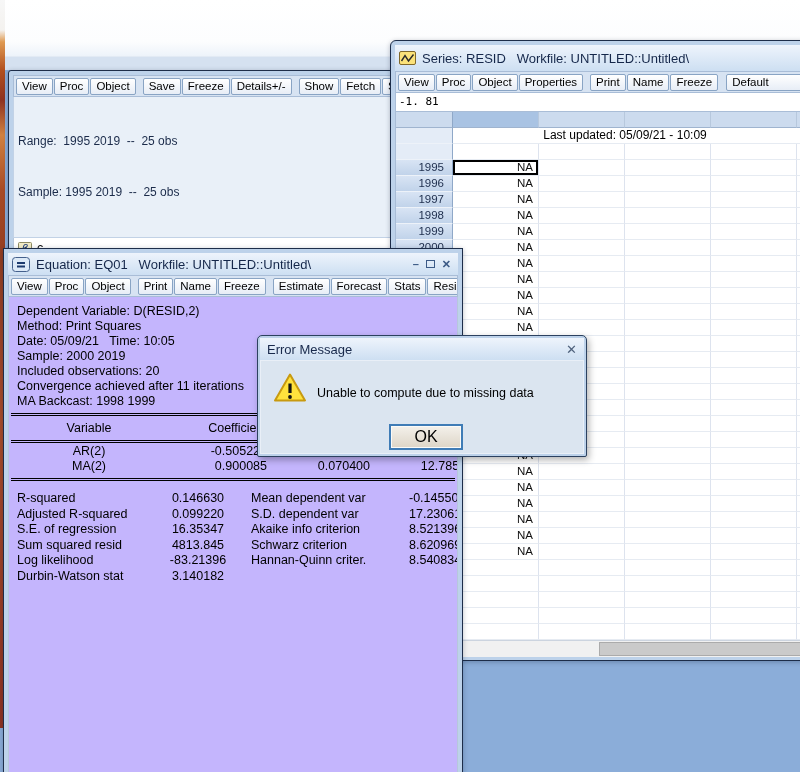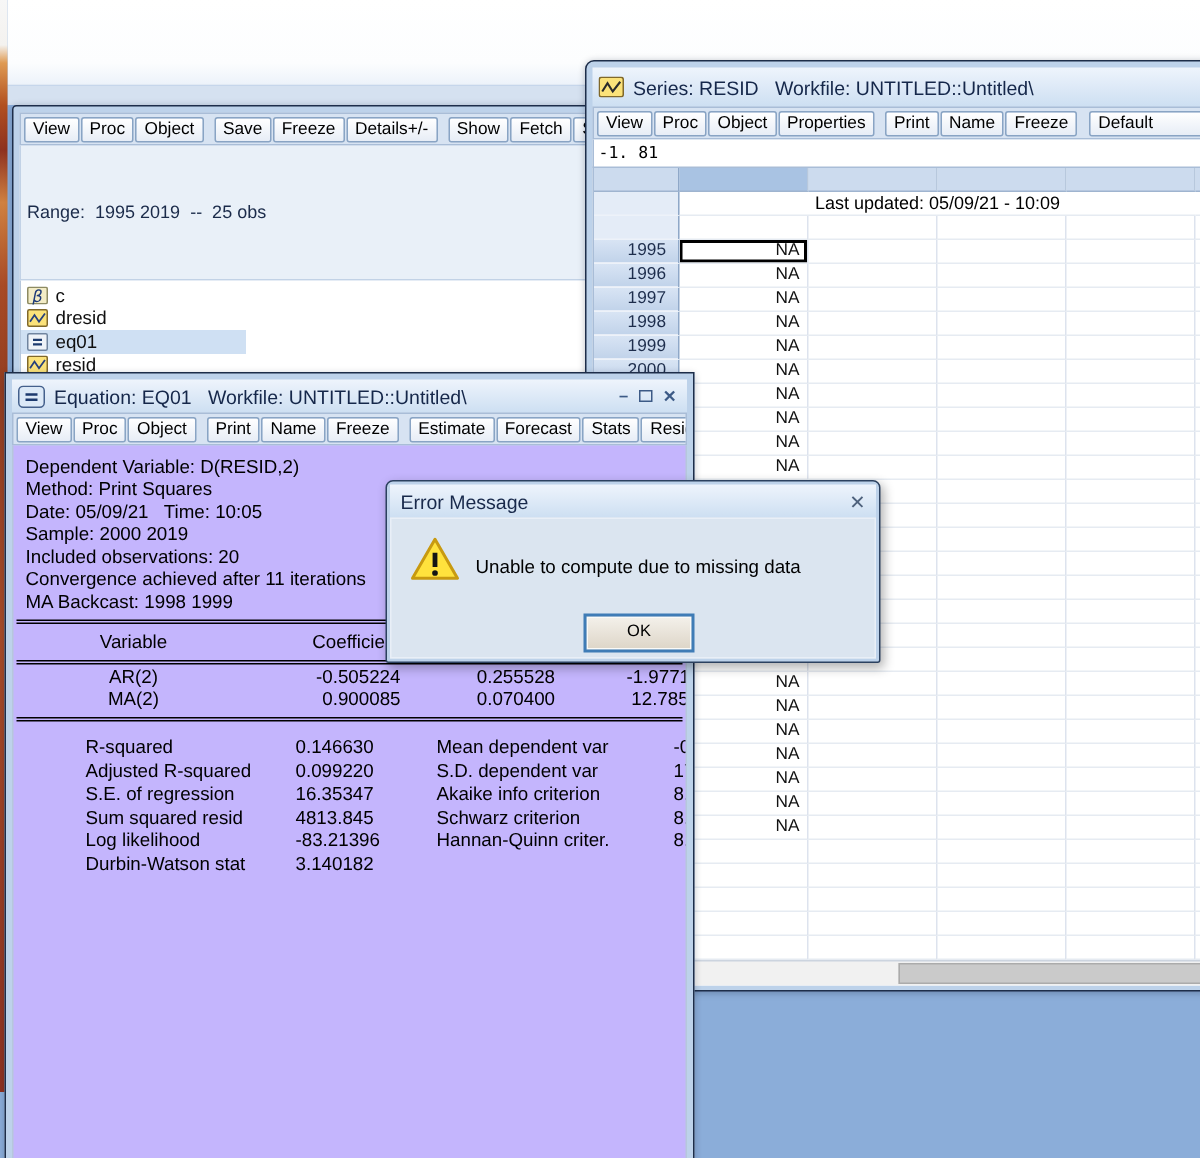--- a/index.html
+++ b/index.html
@@ -71,36 +71,36 @@
     font-size:12.5px; overflow:hidden; }
   .eq-head { padding:7px 8px 4px; }
   .eqline { line-height:15px; white-space:pre; }
   .dline { border-top:1px solid #000; border-bottom:1px solid #000; height:3px; margin:0 2px; }
   .crow { display:grid; grid-template-columns:160px 70px 75px 75px 65px; line-height:15px;gap:28px; }
   .crow-h { padding:5px 0 4px; }
   .crow-wrap { padding:1px 0 4px; }
   .cc { text-align:right; }
   .cc0 { text-align:center; }
   .stats { margin-top:10px; padding-left:8px; }
-  .srow { display:grid; grid-template-columns:140px 82px 170px 52px; line-height:15.5px;margin-left:40px; }
-  .sl { text-align:left; } .sv { text-align:left; } .sl2 { text-align:left; padding-left:12px; }
+  .srow { display:grid; grid-template-columns:140px 82px 170px 52px; line-height:15.5px; }
+  .sl { text-align:left; } .sv { text-align:center; } .sl2 { text-align:left; padding-left:12px; }
 
   
-  .dlg { left:257px; top:320px; width:330px; height:122px; z-index:4;
+  .dlg { left:257px; top:335px; width:330px; height:122px; z-index:4;
     border-radius:5px 5px 2px 2px; padding:2px; border:1px solid #2c415f;
     box-shadow:2px 3px 7px rgba(0,0,0,.30); }
   .dlg-title { height:22px; display:flex; align-items:center; background:linear-gradient(#eef4fc,#cddff2);
     font-size:13px; color:#18294b; padding:0 7px; flex:0 0 auto; }
   .dlg-close { margin-left:auto; color:#4e617c; font-size:13px; line-height:13px; }
   .dlg-body { flex:1 1 auto; background:#dbe5f0; border:1px solid #e9eff7; position:relative; }
   .warn { position:absolute; left:12px; top:11px; }
   .dlg-msg { position:absolute; left:56px; top:25px; font-size:12.5px; color:#000; }
   .okbtn { position:absolute; left:128px; top:63px; width:74px; height:26px;
     background:linear-gradient(#f4f1eb,#ddd5c7); border:2px solid #3f7cb6;
-    box-shadow:inset 0 0 0 1px #fafaf8; font-size:11px; text-align:center; line-height:21px; color:#000; }
+    box-shadow:inset 0 0 0 1px #fafaf8; font-size:16px; text-align:center; line-height:21px; color:#000; }
 </style>
 </head>
 <body>
 
 <div class="top-strip"></div>
 <div class="top-band"></div>
 <div class="side-sliver"></div>
 
 <div class="win wf">
   <div class="toolbar">
@@ -113,20 +113,21 @@
         <span class="tbtn">Freeze</span>
         <span class="tbtn">Details+/-</span>
         <span class="tbgap"></span>
         <span class="tbtn">Show</span>
         <span class="tbtn">Fetch</span>
         <span class="tbtn">Store</span>
       </span>
   </div>
   <div class="wf-info">
     <div>Range:  1995 2019  --  25 obs</div>
+    <div>Sample: 1995 2019  --  25 obs</div>
   </div>
   <div class="objlist" id="wf-objects">
       <div class="obj">
         <span class="oicon">
           <svg width="14" height="12">
             <rect x="0.5" y="0.5" width="13" height="11" rx="1" fill="#f3ecc6" stroke="#8d8a62"></rect>
             <text x="7" y="10" font-size="11" font-style="italic" fill="#1d3a78" text-anchor="middle" font-family="DejaVu Sans">β</text>
           </svg>
         </span>
         <span class="olabel">c</span>

